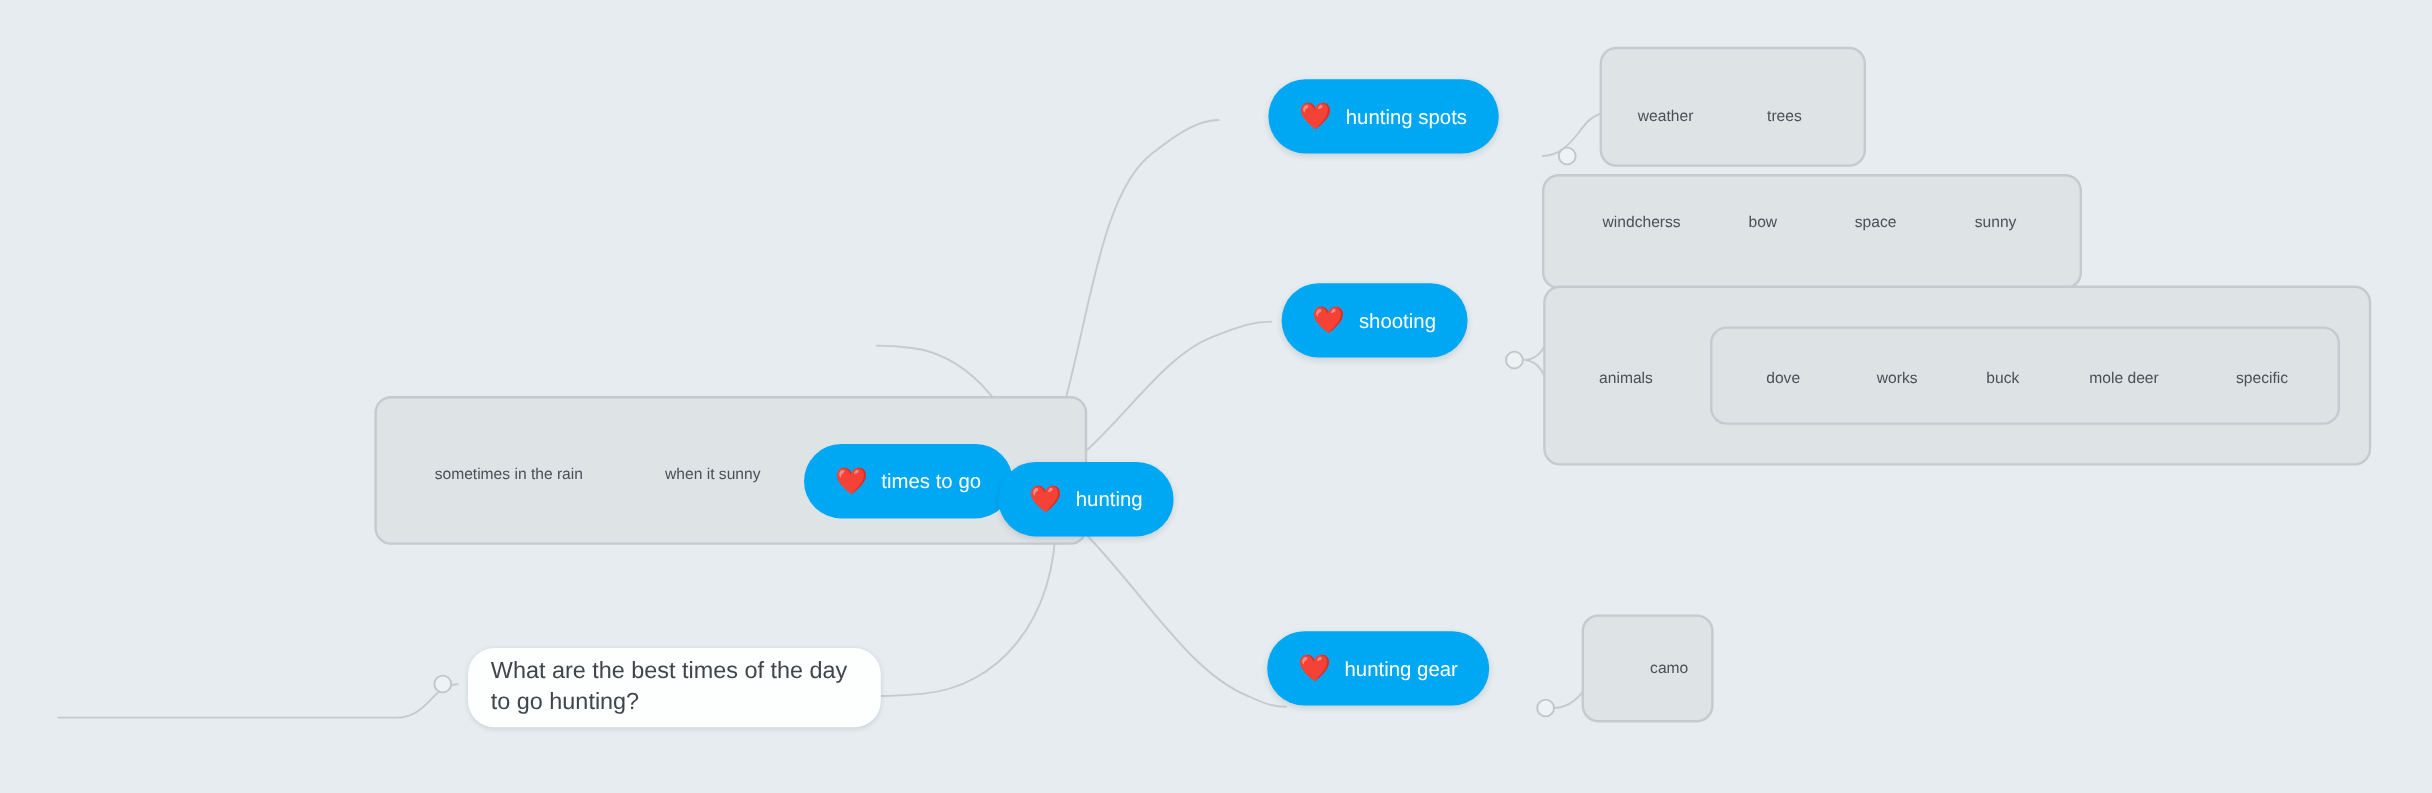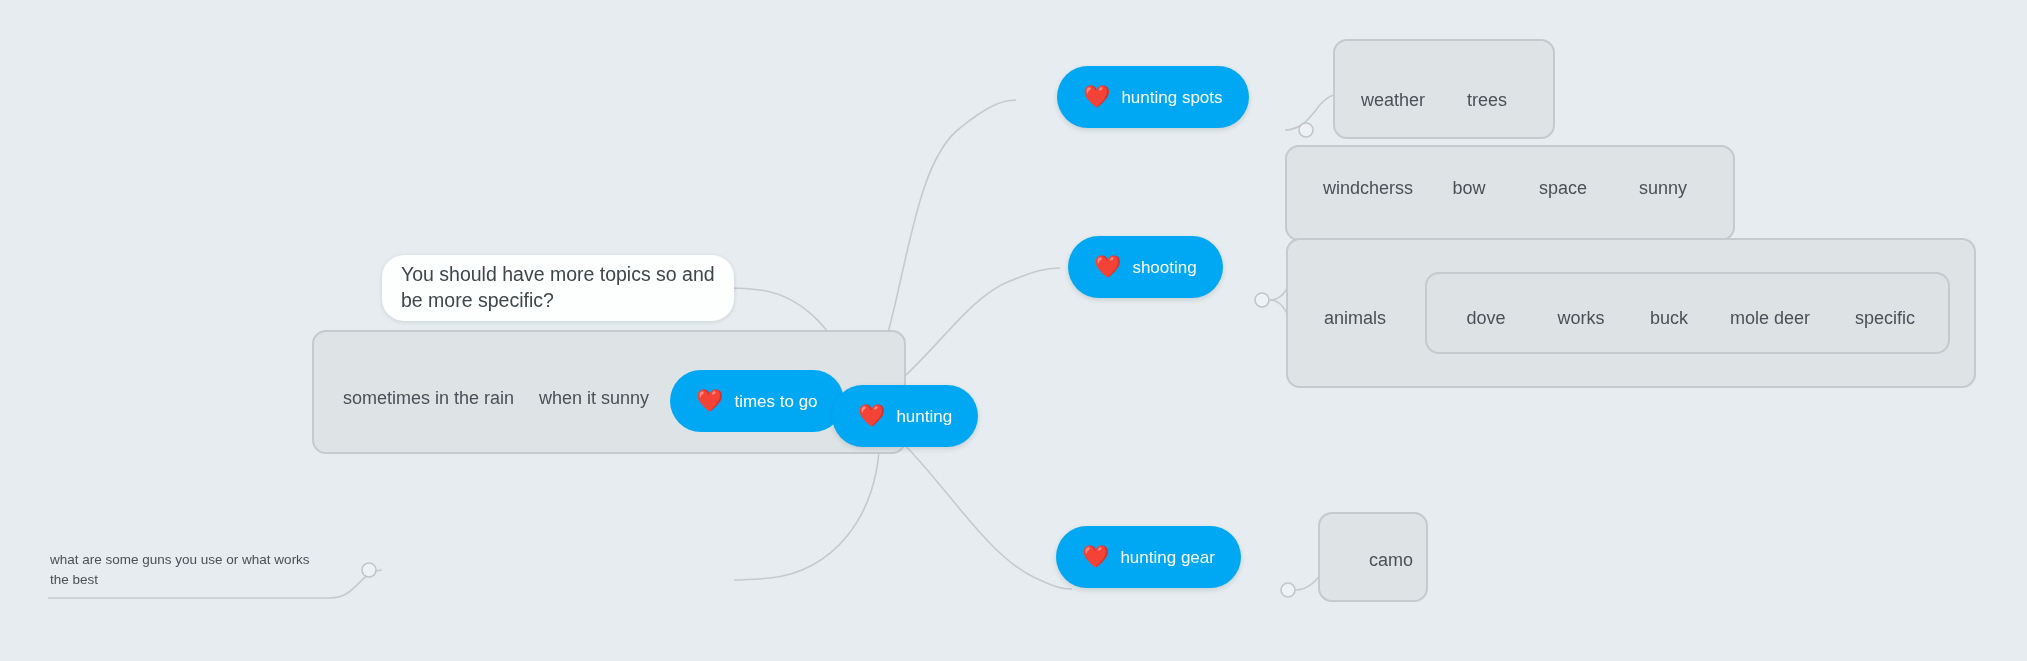--- a/index.html
+++ b/index.html
@@ -55,21 +55,21 @@
   
   .leaf {
     position: absolute;
     z-index: 6;
     display: flex;
     flex-direction: column;
     align-items: stretch;
     box-sizing: border-box;
   }
   .leaf .txt {
-    font-size: 18px;
+    font-size: 13px;
     color: #4a5156;
     line-height: 1.38;
     white-space: nowrap;
     padding: 0 3px 4px 3px;
   }
   .leaf.center .txt { text-align: center; }
 
   
   .pill {
     position: absolute;
@@ -242,28 +242,25 @@
     <div class="txt">sometimes in the rain</div>
   </div>
   <div class="leaf center" style="left:528px; top:386px; width:132px;">
     <div class="txt">when it sunny</div>
   </div>
 
   <div class="leaf center" style="left:1355px; top:548px; width:72px;">
     <div class="txt">camo</div>
   </div>
 
-  <div class="floating" style="left:48px; top:550px; width:284px;">
-    <div class="txt">what are some guns you use or what works the best</div>
-  </div>
-
-  <div class="bubble" style="left:382px; top:255px; width:352px; height:66px;">
-    <div class="btxt">You should have more topics so and be more specific?</div>
-  </div>
-
+
+
+  <div class="bubble" style="left:390px; top:540px; width:344px; height:66px;">
+    <div class="btxt">What are the best times of the day to go hunting?</div>
+  </div>
 
   <div class="pill dim" style="left:670px; top:370px; height:62px;">
     <span class="emoji">❤️</span>
     <span class="label">times to go</span>
   </div>
 
   <div class="pill" style="left:1057px; top:66px; height:62px;">
     <span class="emoji">❤️</span>
     <span class="label">hunting spots</span>
   </div>

